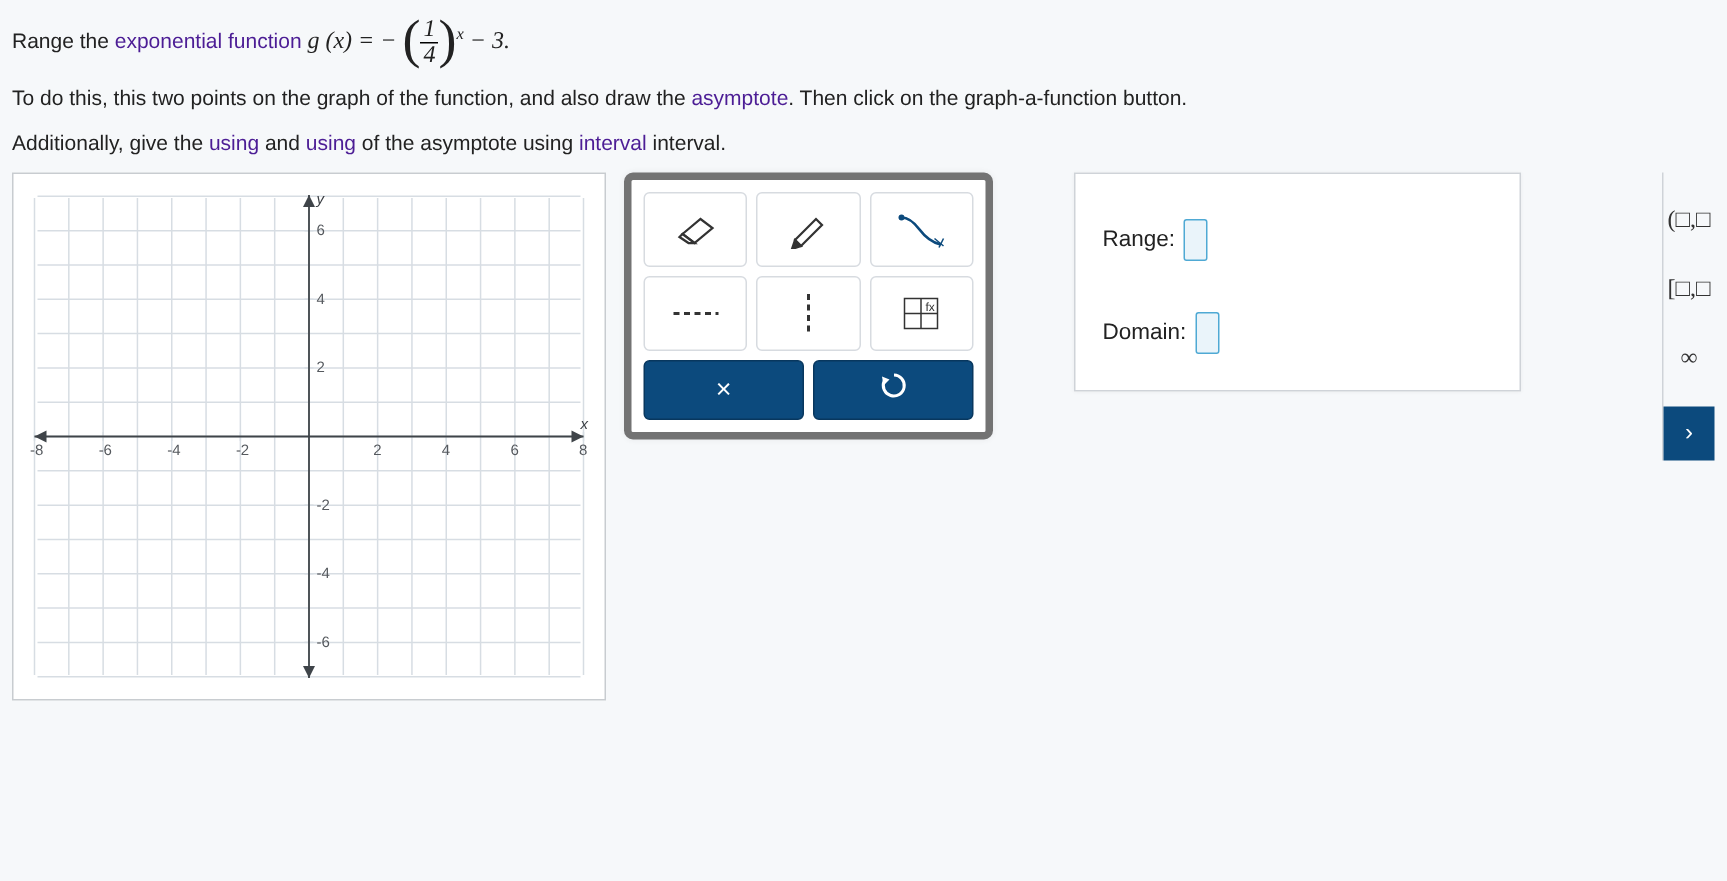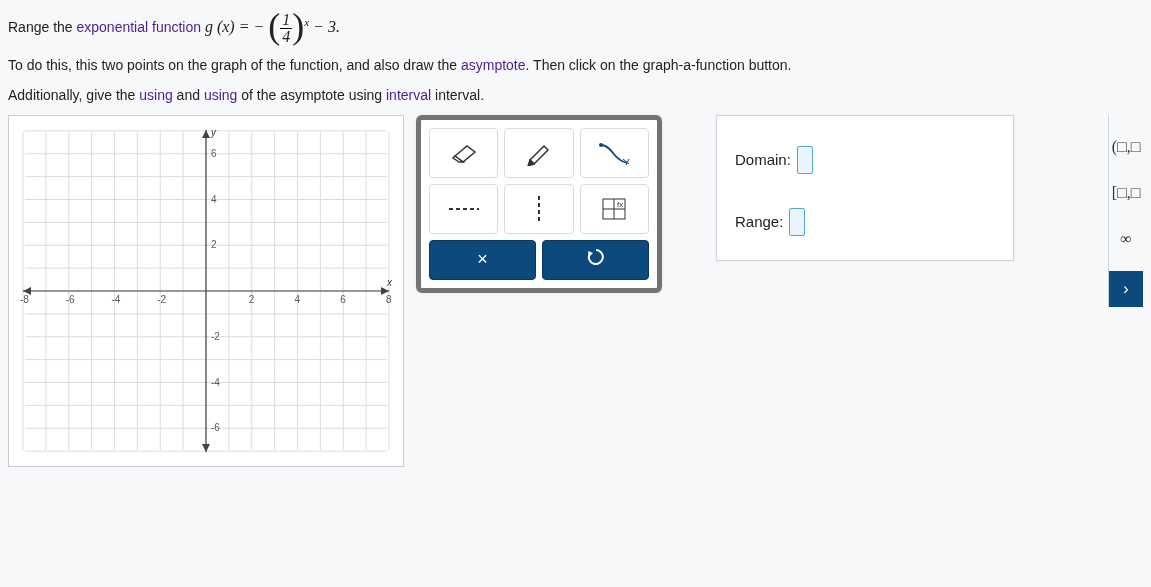--- a/index.html
+++ b/index.html
@@ -193,25 +193,25 @@
               <polygon points="2,4 7,6 3,10" fill="#fff"></polygon>
             </svg></span>
         </div>
     </div>
   </div>
 
   <div style="width:30px"></div>
 
   <div class="dr-panel">
     <div class="dr-row">
+      <span>Range:</span>
+      <span class="slot"></span>
+    </div>
+    <div class="dr-row">
       <span>Domain:</span>
-      <span class="slot"></span>
-    </div>
-    <div class="dr-row">
-      <span>Range:</span>
       <span class="slot"></span>
     </div>
   </div>
 
   <div style="flex:1"></div>
 
   <div class="side-panel">
     <div class="side-item">
         <span>(□,□</span>
       </div>

